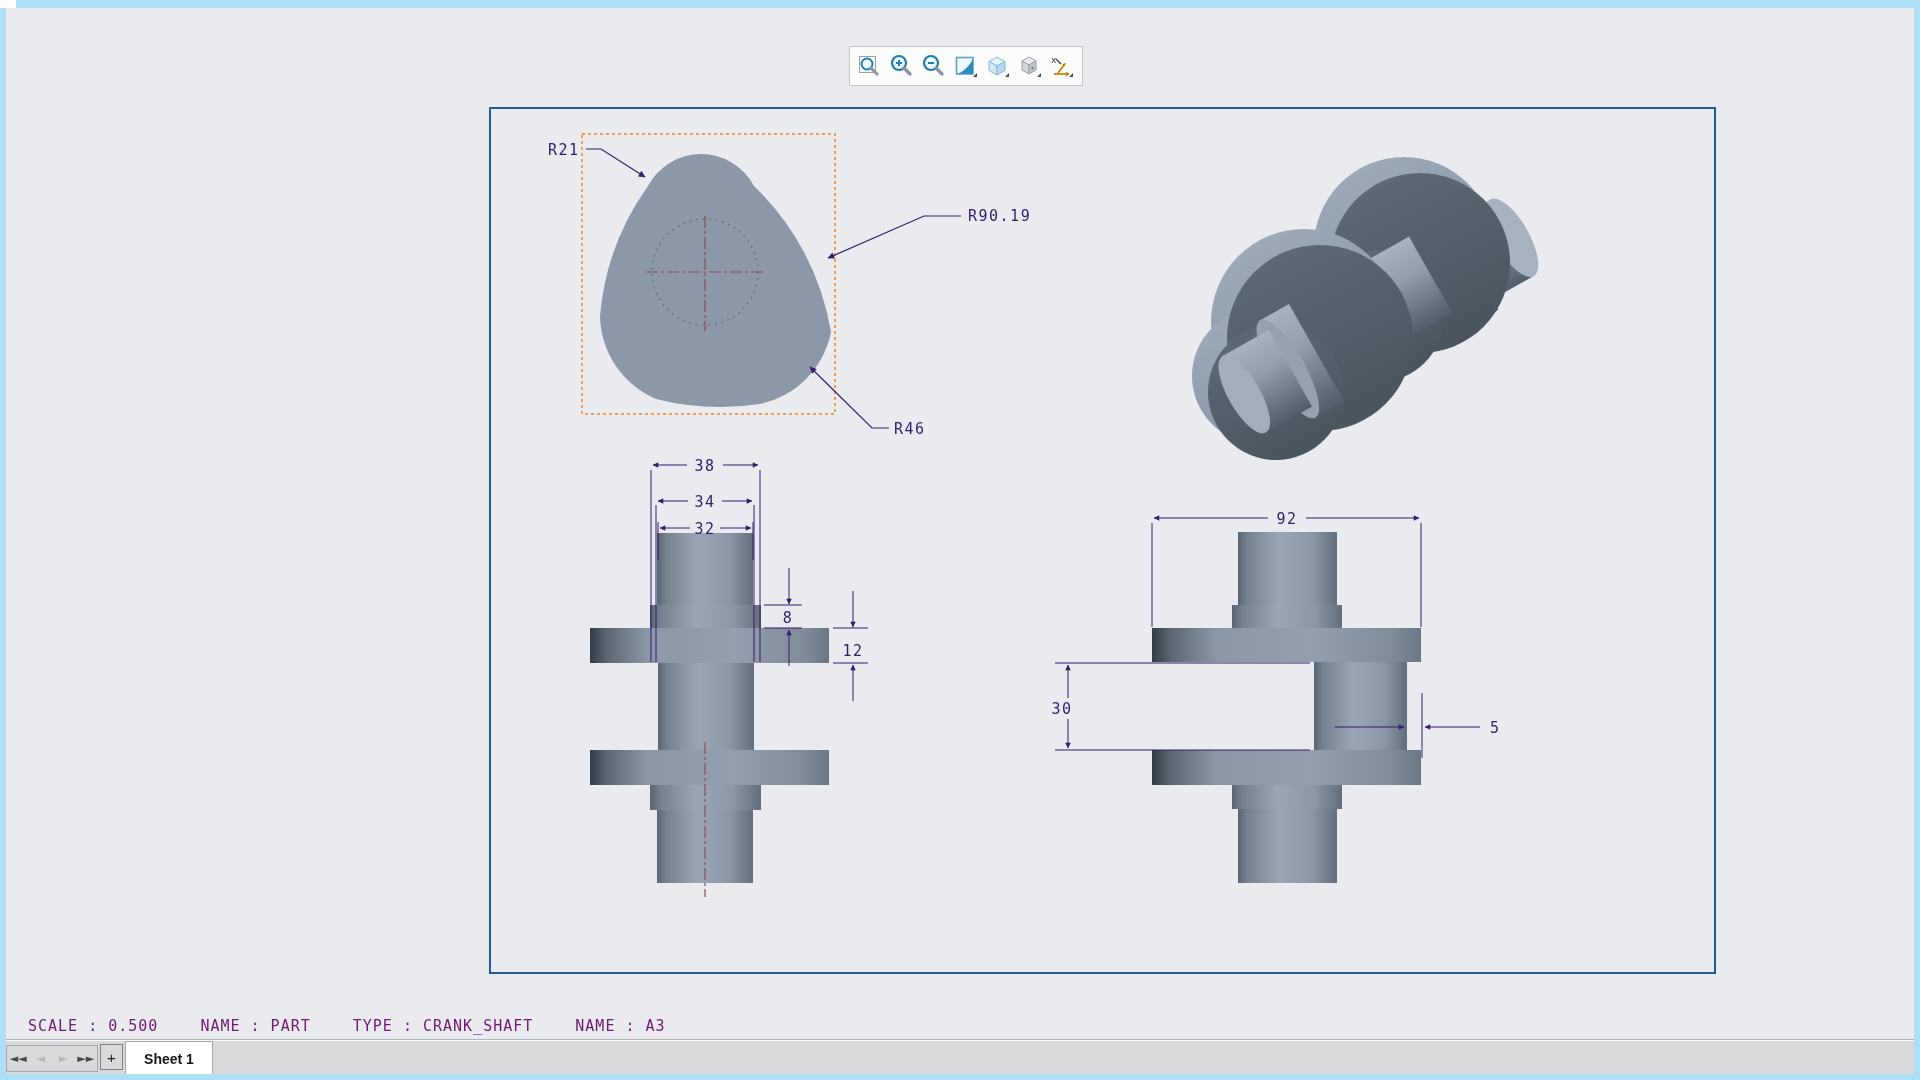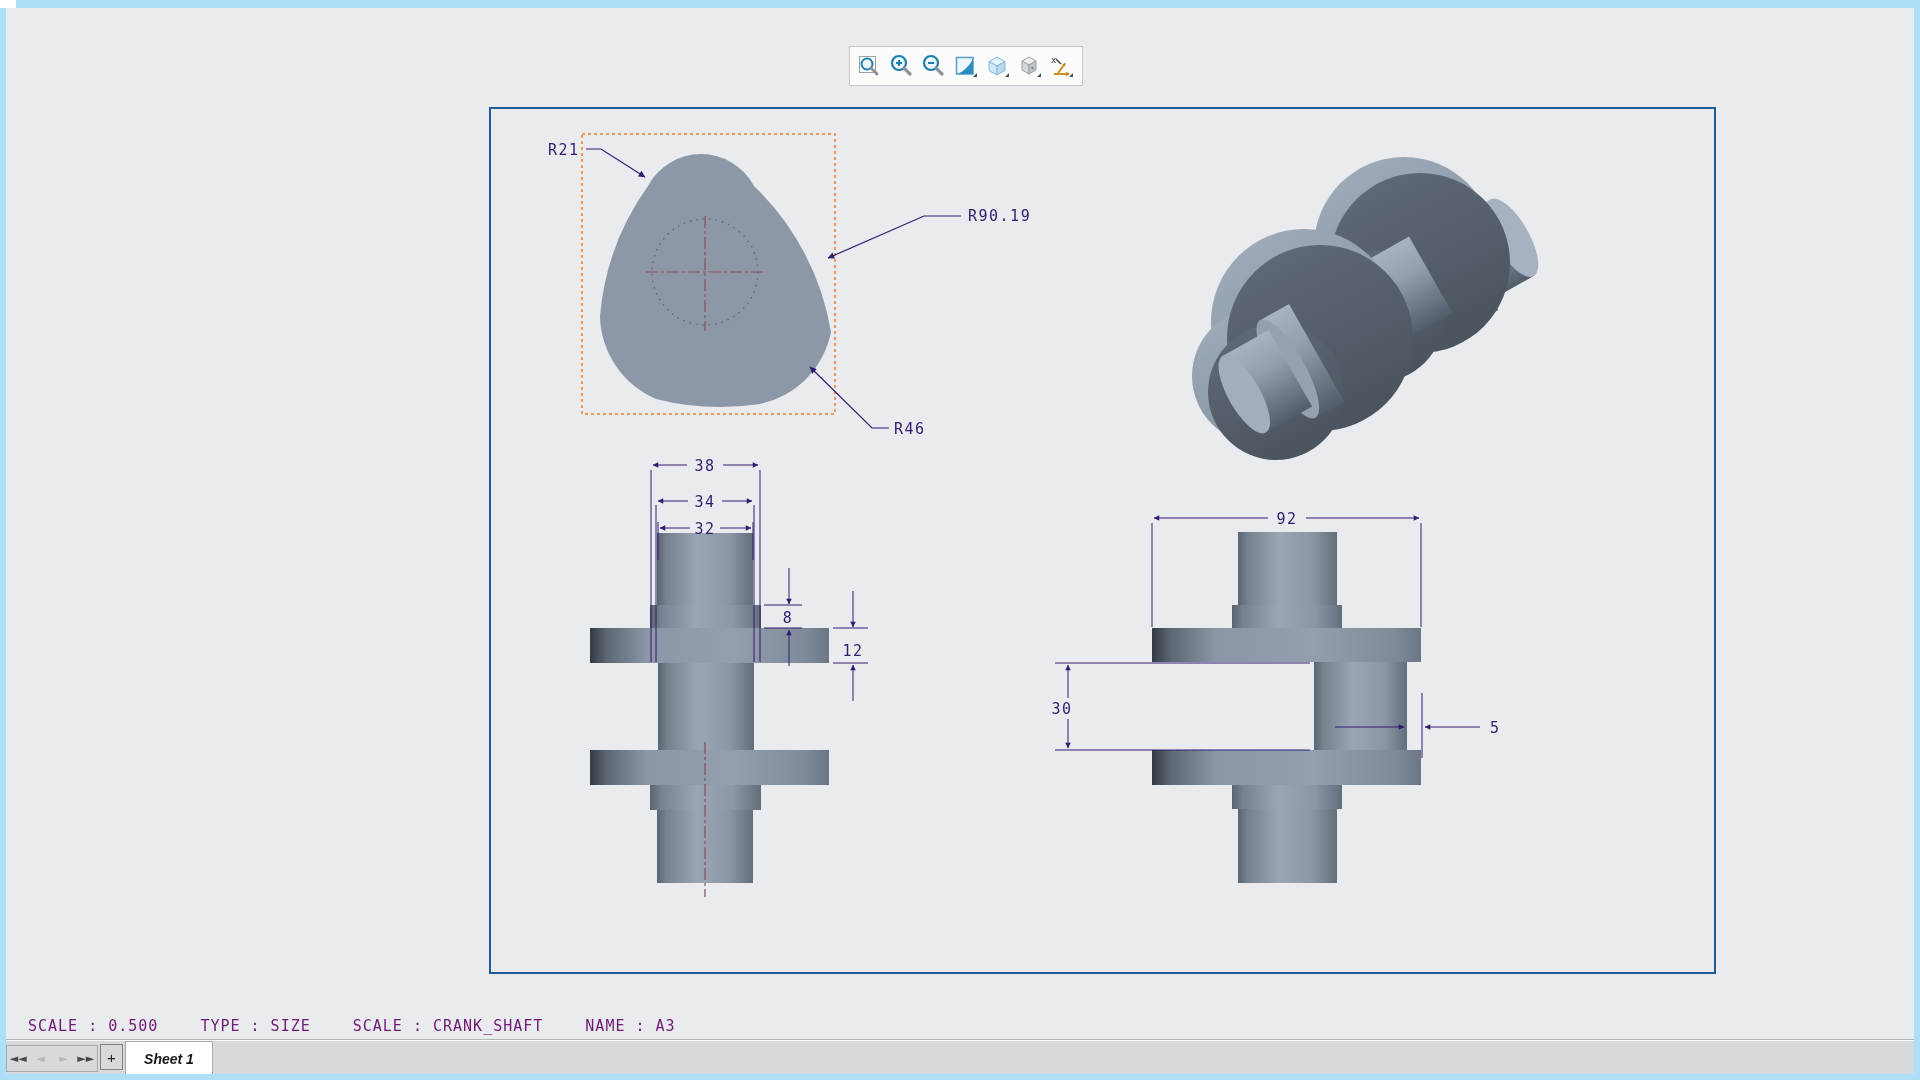--- a/index.html
+++ b/index.html
@@ -36,21 +36,21 @@
   .navgroup{position:absolute;left:6px;top:4px;width:90px;height:25px;border:1px solid #a6aaae;
             display:flex;align-items:center;justify-content:space-around;background:#d7d9db;}
   .navbtn{border:none;background:transparent;font-size:11px;padding:0;width:20px;cursor:pointer;
           font-family:"DejaVu Sans",sans-serif;line-height:1;}
   .nav-dark{color:#45494d;}
   .nav-gray{color:#b6babd;}
   .addbtn{position:absolute;left:100px;top:3px;width:23px;height:26px;border:1px solid #7e8286;background:#d7d9db;
           font-size:15px;color:#222;cursor:pointer;padding:0;line-height:1;}
   .sheettab{position:absolute;left:125px;top:0px;width:86px;height:34px;background:#ffffff;
             border:1px solid #a6aaae;border-bottom:none;display:flex;align-items:center;justify-content:center;
-            font-weight:bold;font-size:14px;color:#151515;cursor:pointer;font-style:italic;}
+            font-weight:bold;font-size:14px;color:#151515;cursor:pointer;}
 </style>
 </head>
 <body>
 
 <div class="app">
 
   <div class="corner-notch"></div>
   <div class="frame frame-top"></div>
   <div class="frame frame-left"></div>
   <div class="frame frame-right"></div>
@@ -286,22 +286,22 @@
 
       <g transform="rotate(-29.5 1266 382)">
         <rect x="1240" y="338" width="54" height="88" fill="url(#shaftG3d)"></rect>
         <ellipse cx="1241" cy="382" rx="16" ry="44" fill="#a3aebc"></ellipse>
       </g>
     </g>
   </svg>
 
   <div class="statusbar">
     <span>SCALE : 0.500</span>
-    <span>TYPE : SIZE</span>
-    <span>SCALE : CRANK_SHAFT</span>
+    <span>NAME : PART</span>
+    <span>TYPE : CRANK_SHAFT</span>
     <span>NAME : A3</span>
   </div>
   <div class="divider"></div>
   <div class="divider2"></div>
 
   <div class="tabbar">
     <div class="navgroup">
       <button class="navbtn nav-dark">◄◄</button>
       <button class="navbtn nav-gray">◄</button>
       <button class="navbtn nav-gray">►</button>

